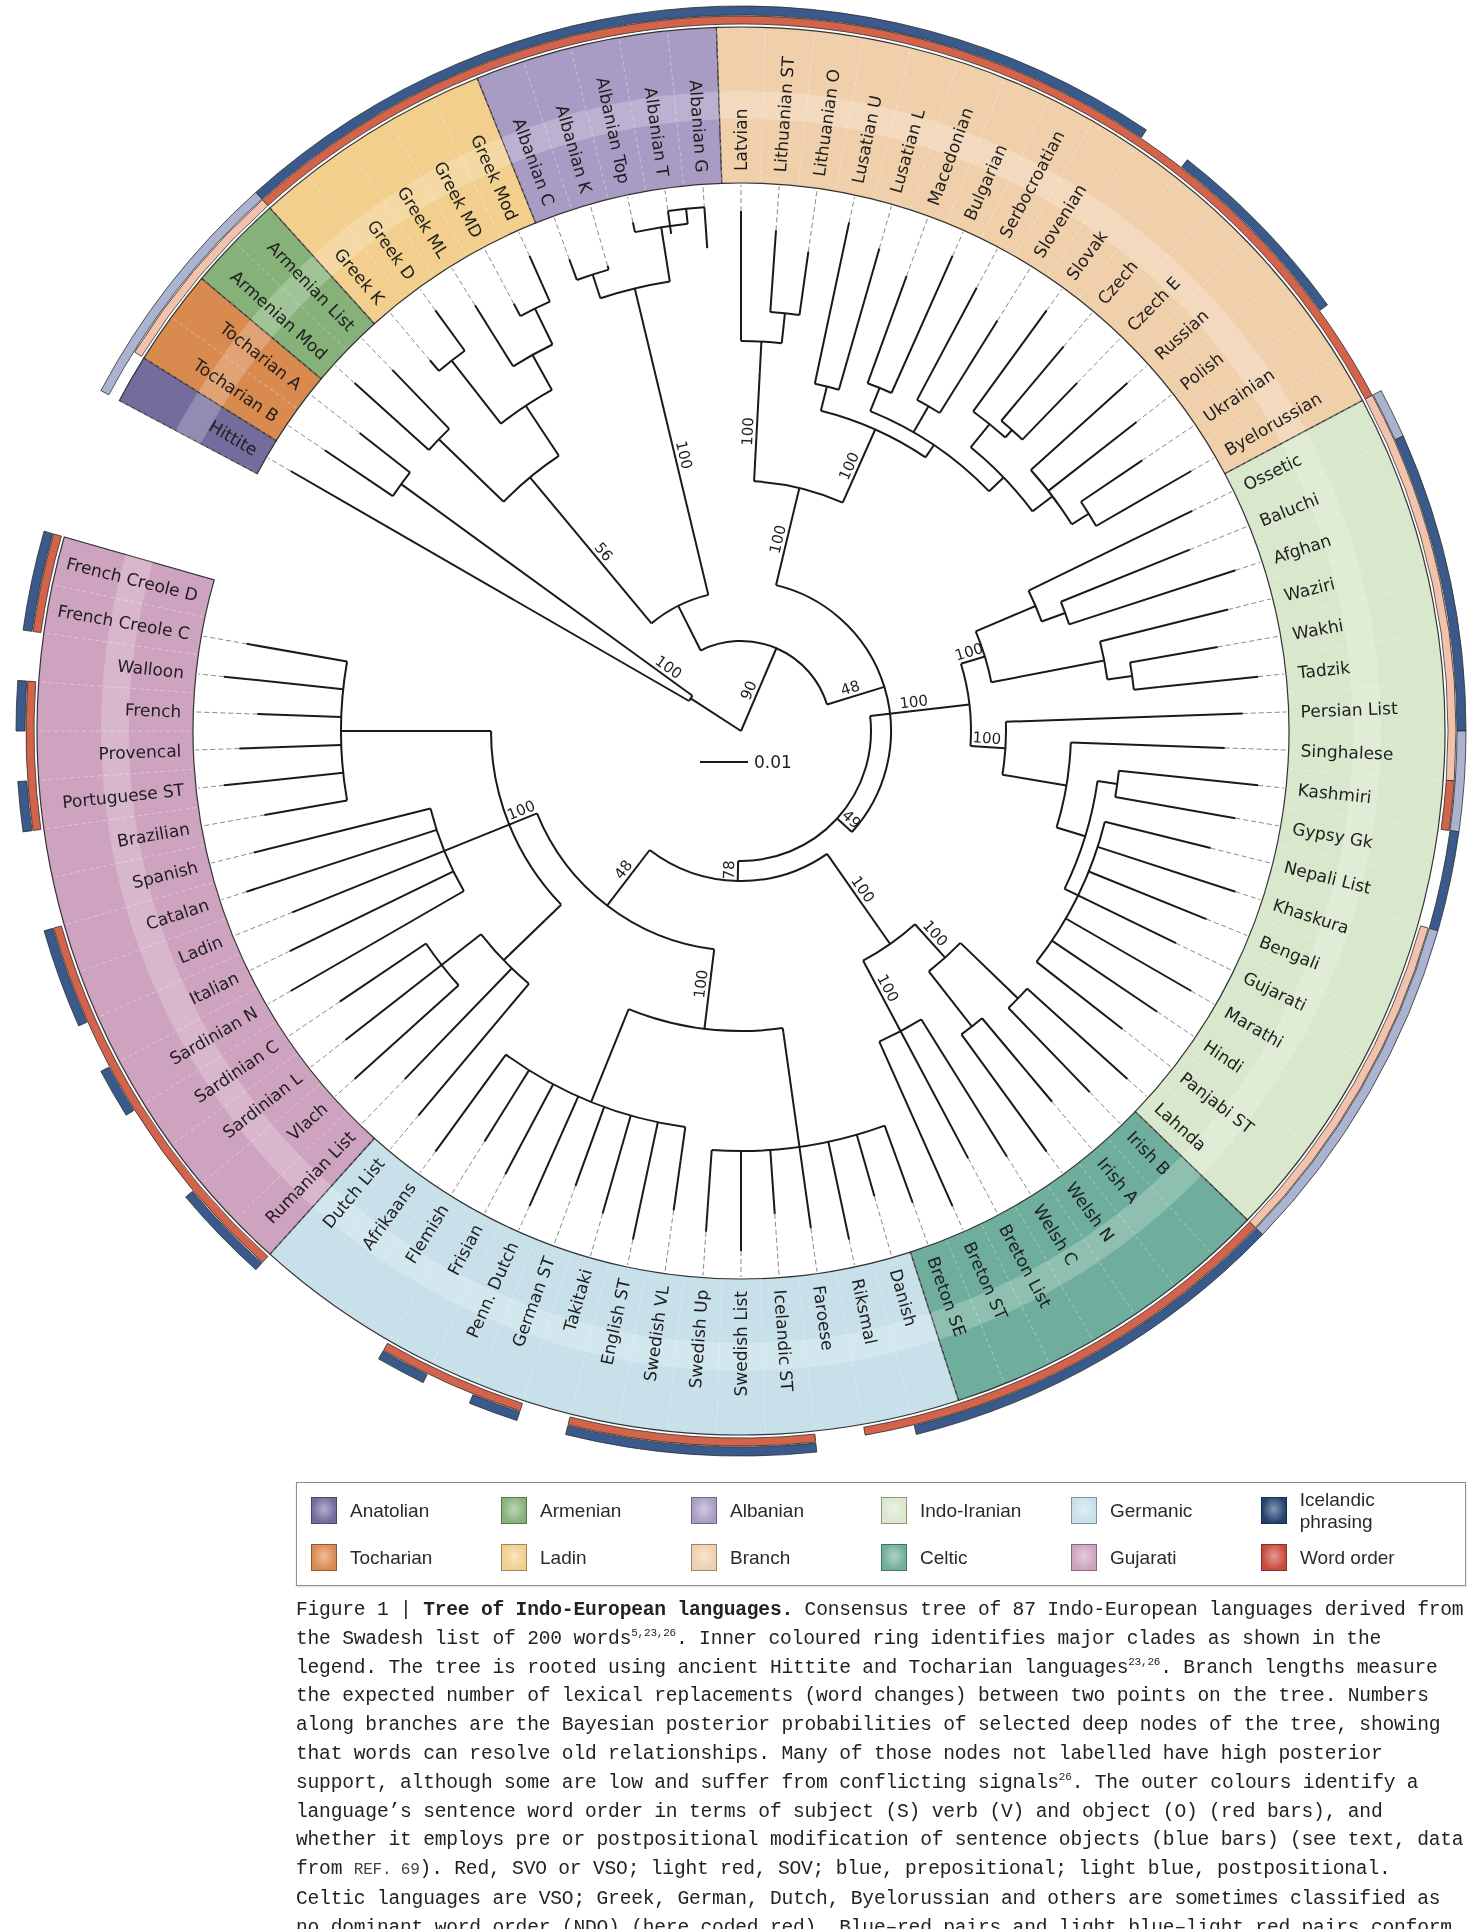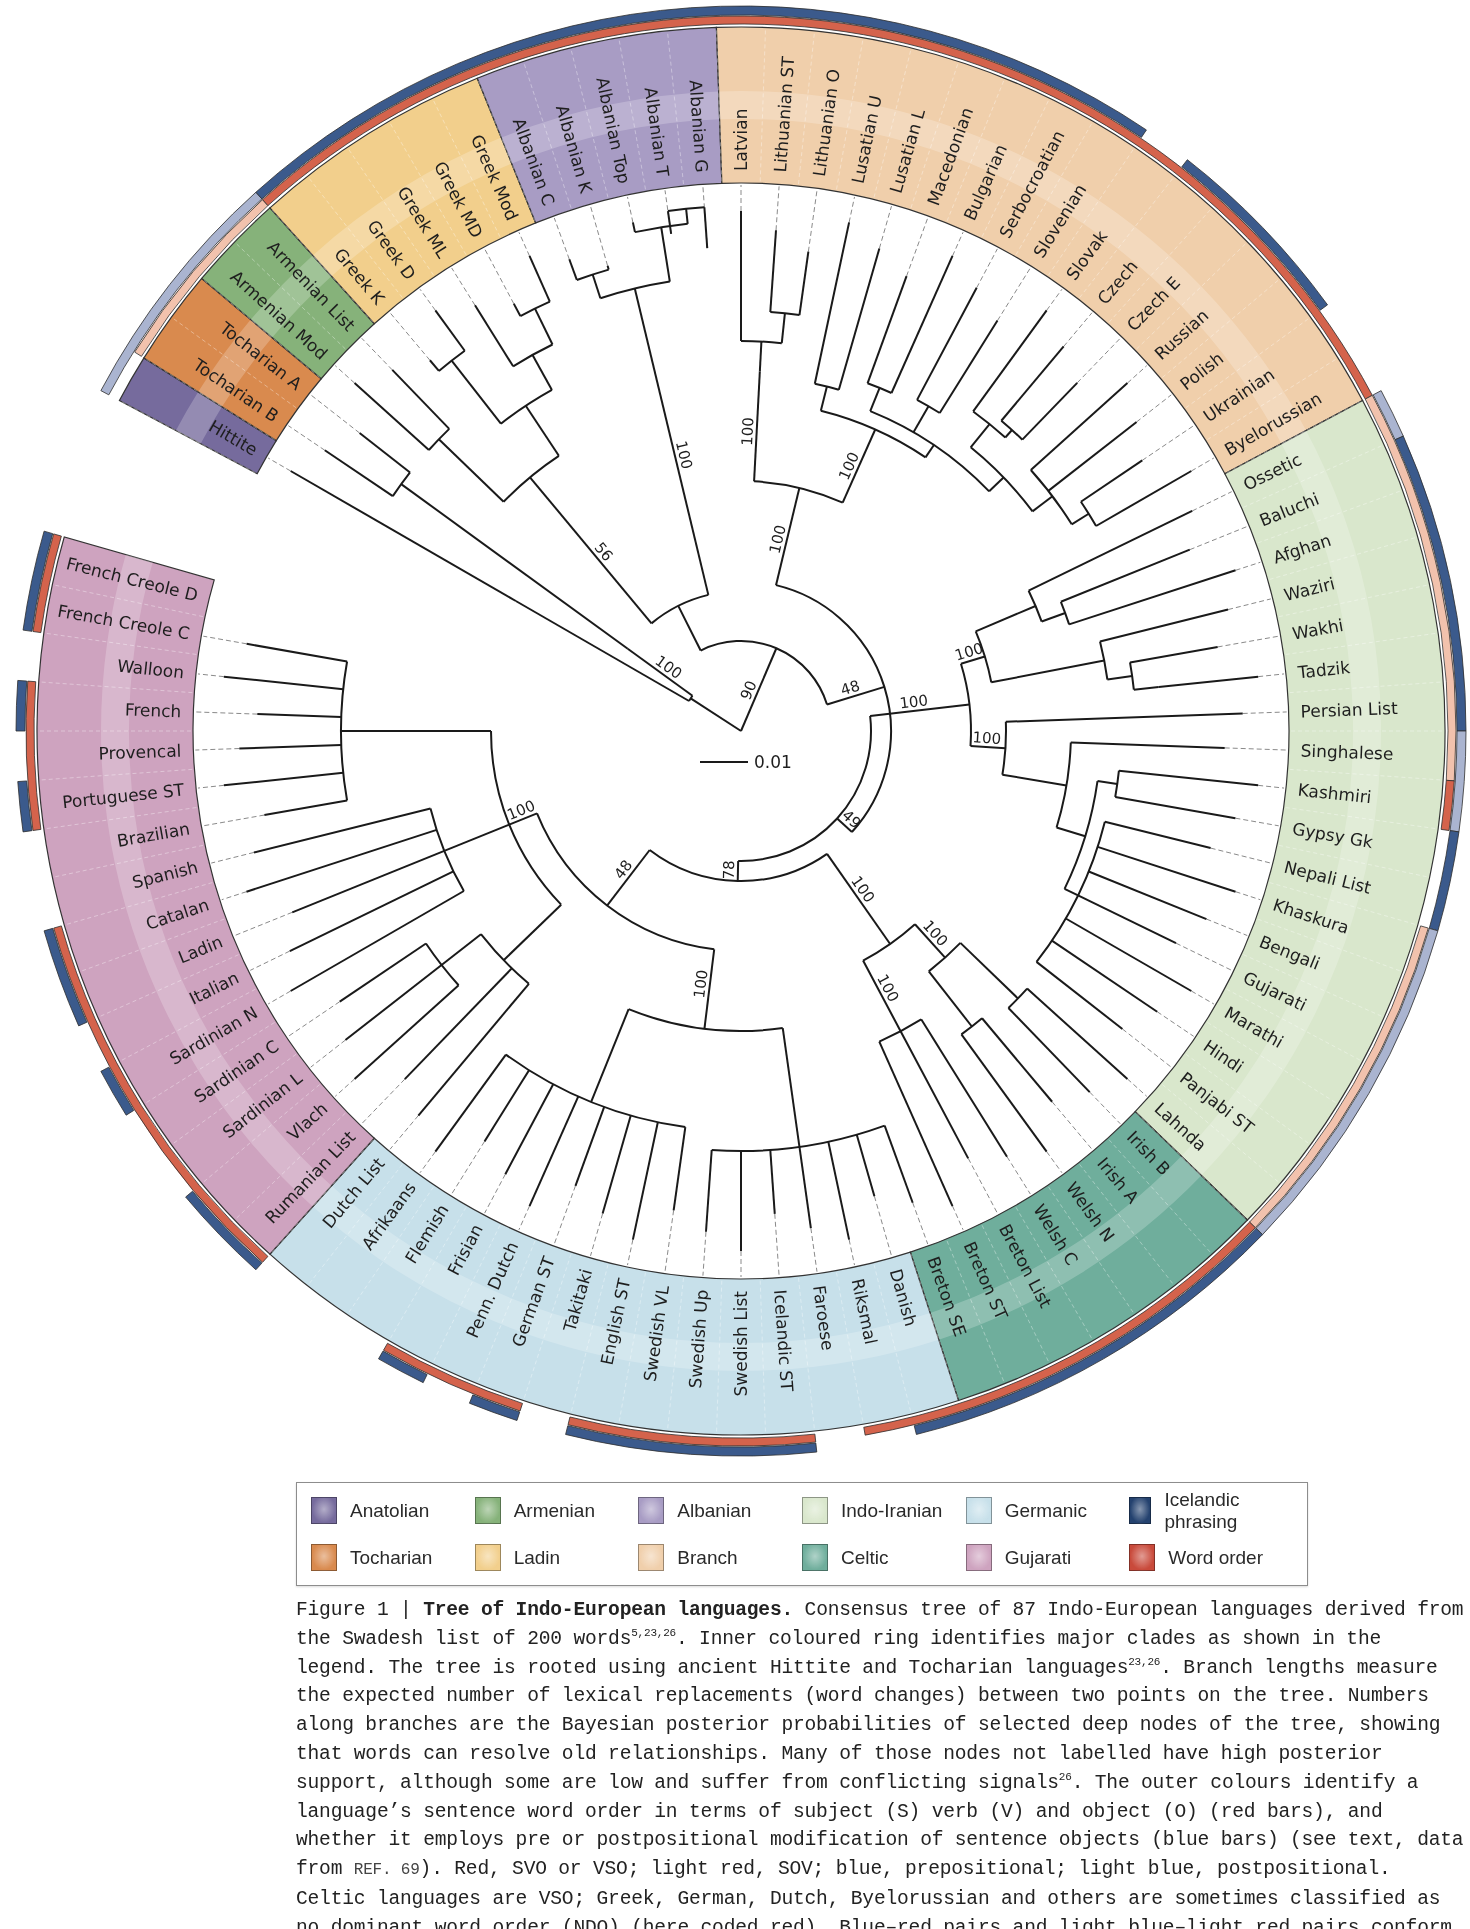--- a/index.html
+++ b/index.html
@@ -3,21 +3,21 @@
 <meta charset="utf-8">
 <style>
   html,body{margin:0;padding:0;background:#ffffff;}
   body{width:1470px;height:1929px;position:relative;overflow:hidden;font-family:"DejaVu Sans","Liberation Sans",sans-serif;}
   #figure{position:absolute;left:0;top:0;width:1470px;height:1470px;}
   #figure svg{display:block;}
   .leaf-label{font-family:"DejaVu Sans",sans-serif;font-size:17px;fill:#1e1e1e;}
   .support{font-family:"DejaVu Sans",sans-serif;font-size:15px;fill:#1e1e1e;}
   .branch{stroke:#1a1a1a;stroke-width:2;fill:none;stroke-linejoin:miter;}
   .dash{stroke:#8a8a8a;stroke-width:1;stroke-dasharray:5 3;fill:none;}
-  #legend{position:absolute;left:296px;top:1482px;width:1012px;height:104px;border:1.5px solid #8d8d8d;box-sizing:border-box;box-shadow:0 1px 2px rgba(0,0,0,.15);}
+  #legend{position:absolute;left:296px;top:1482px;width:1170px;height:104px;border:1.5px solid #8d8d8d;box-sizing:border-box;box-shadow:0 1px 2px rgba(0,0,0,.15);}
   .legend-grid{display:grid;grid-template-columns:repeat(6,1fr);grid-template-rows:1fr 1fr;height:100%;padding:4px 14px 4px 14px;box-sizing:border-box;}
   .legend-item{display:flex;align-items:center;gap:13px;}
   .swatch{width:26px;height:27px;border:1px solid rgba(0,0,0,.35);box-sizing:border-box;}
   .legend-label{font-family:"Liberation Sans",sans-serif;font-size:19px;color:#2a2a2a;}
   #caption{position:absolute;left:296px;top:1596px;width:1172px;font-family:Liberation Mono, monospace;font-size:19.6px;line-height:28.8px;color:#222;letter-spacing:-0.2px;}
   #caption b{font-weight:bold;}
   #caption sup{font-size:11px;line-height:0;}
   .ref{font-size:16px;color:#444;}
 </style>
 </head>

